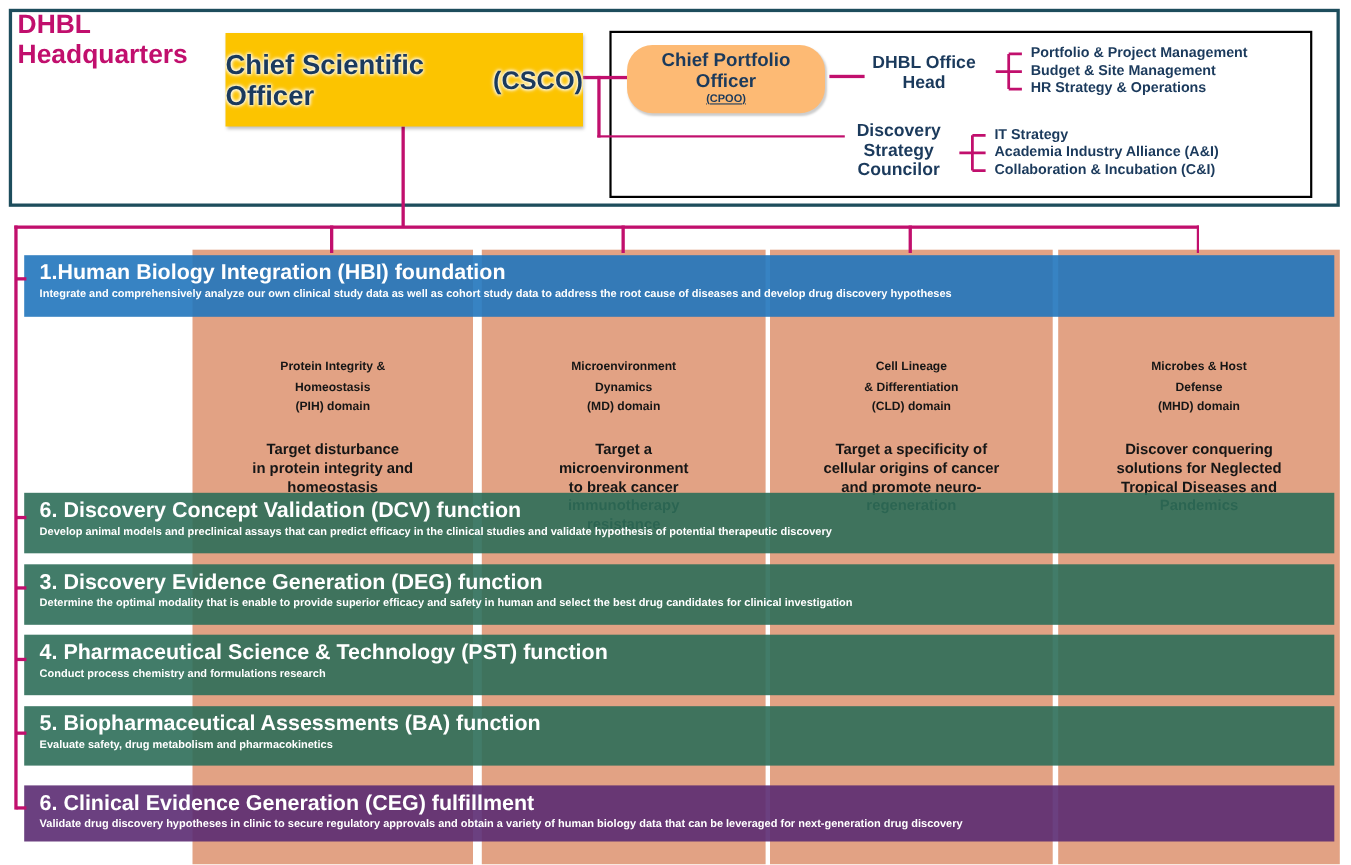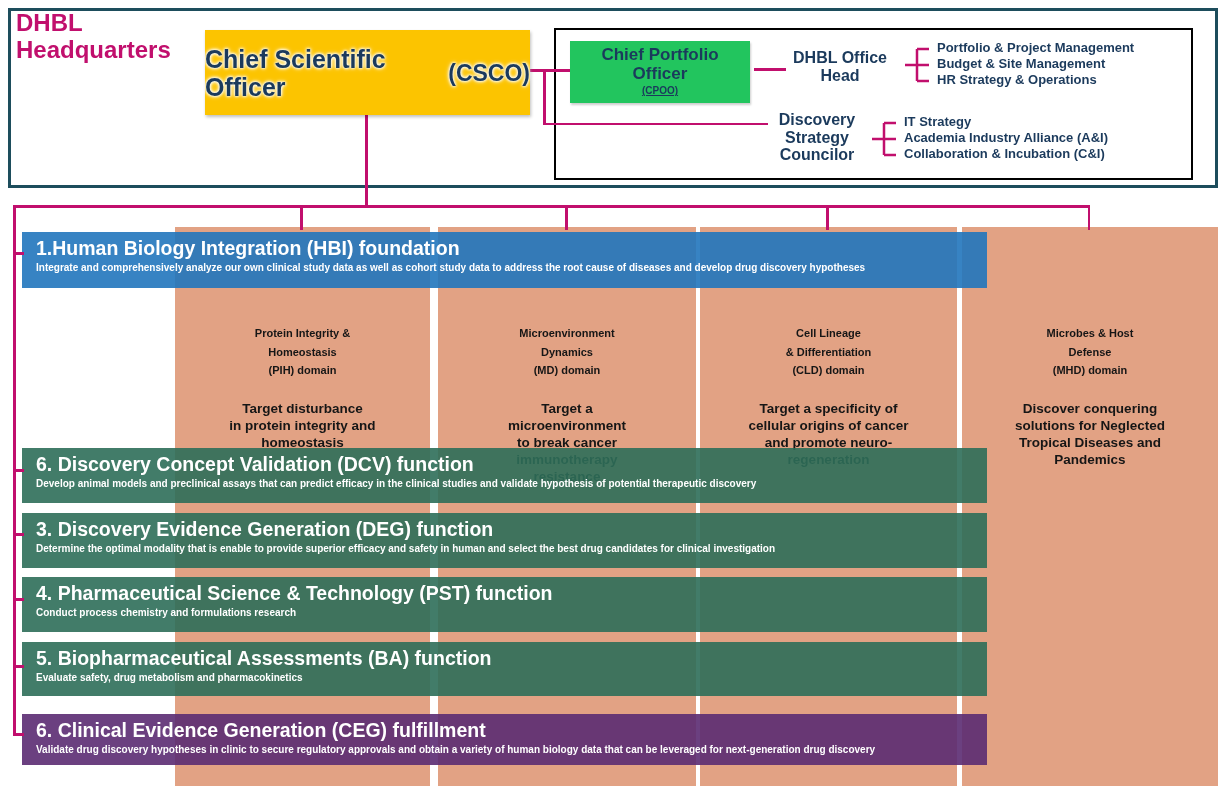--- a/index.html
+++ b/index.html
@@ -30,21 +30,21 @@
 
   
   .line{background:#c10f6d;z-index:3;}
 
   
   .col{top:227px;height:553px;z-index:0;}
   .domain{display:flex;flex-direction:column;align-items:center;padding-top:64px;color:#161616;text-align:center;}
   .domain .dt{font-size:11px;line-height:18.5px;margin-top:33px;}
   .domain .dd{font-size:13.5px;line-height:17px;margin-top:20px;}
 
-  .row{left:22px;width:965px;z-index:2;}
+  .row{left:22px;width:1191px;z-index:2;}
   .row-bg{position:absolute;inset:0;opacity:.9;}
   .row-text{position:relative;padding:5px 0 0 14px;color:#ffffff;z-index:1;}
   .row-title{font-size:19.5px;line-height:22px;}
   .row-desc{font-size:10px;line-height:16px;margin-top:1px;}
 </style>
 </head>
 <body>
 
 <div id="stage">
 
@@ -52,21 +52,21 @@
   <div id="org-title" class="abs pre">DHBL
 Headquarters</div>
 
   <div id="csco-box" class="abs" style="background-color: rgb(252, 196, 0);">
     <div class="t1">Chief Scientific Officer</div>
     <div class="t2">(CSCO)</div>
   </div>
 
   <div id="black-box" class="abs"></div>
 
-  <div id="cpoo-box" class="abs" style="background-color: #22c55e;">
+  <div id="cpoo-box" class="abs" style="background-color: #fdba74; border-radius: 23px;">
     <div class="t1">Chief Portfolio Officer</div>
     <div class="t2">(CPOO)</div>
   </div>
 
   <div id="office-head" class="abs pre head-label">DHBL Office
 Head</div>
   <div id="councilor" class="abs pre head-label">Discovery
 Strategy
 Councilor</div>
 

